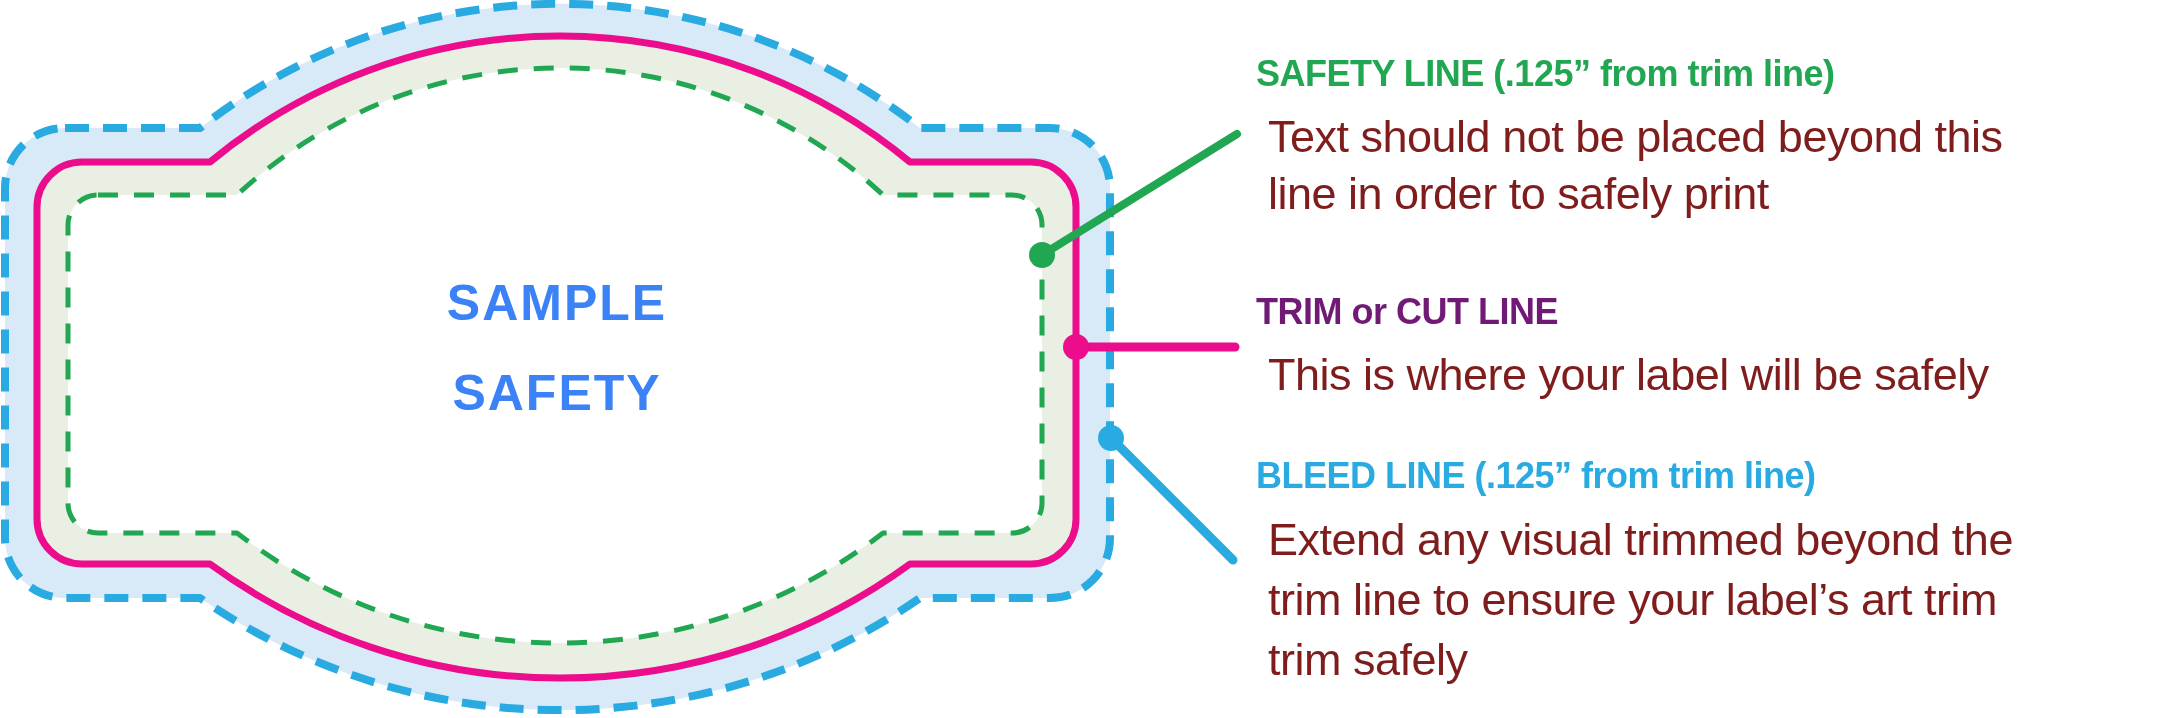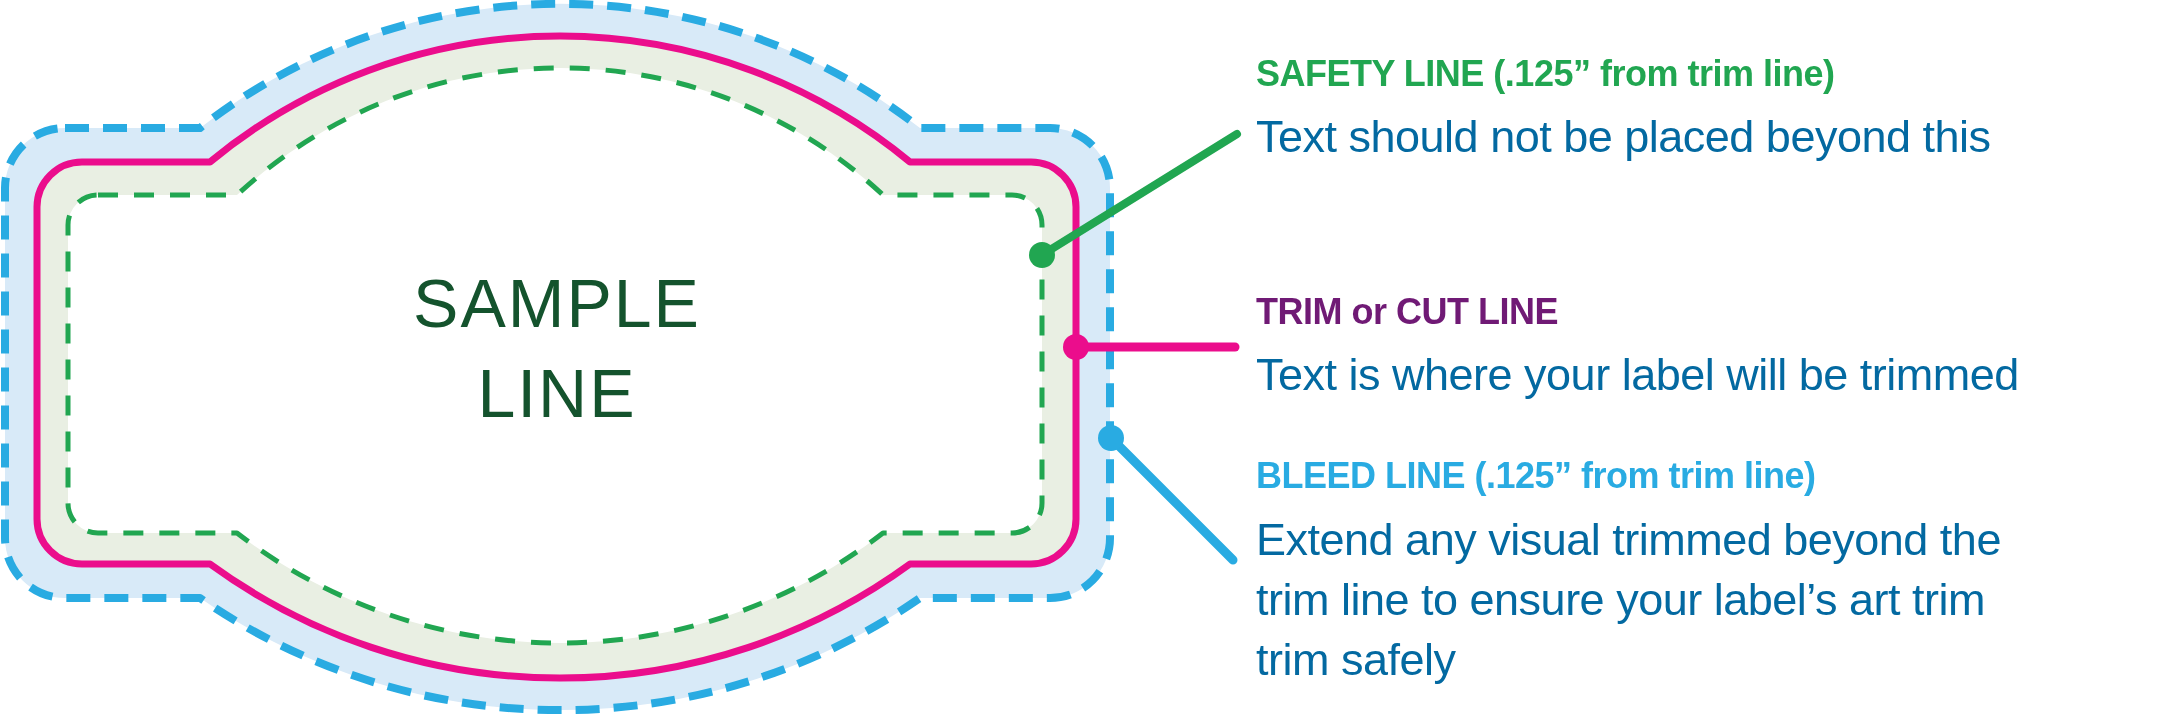--- a/index.html
+++ b/index.html
@@ -19,46 +19,47 @@
     position: absolute;
     left: 0;
     top: 0;
   }
   .sample-text {
     position: absolute;
     left: 257px;
     top: 258px;
     width: 600px;
     text-align: center;
-    font-weight: normal;
-    font-size: 68px;
+    font-weight: bold;
+    font-size: 50px;
     line-height: 90px;
     letter-spacing: 2px;
-    color: #14532d;
+    color: #3b82f6;
     user-select: none;
   }
   .callout {
     position: absolute;
     left: 1256px;
     width: 900px;
   }
   .callout-heading {
     font-weight: bold;
     font-size: 36px;
     line-height: 56px;
     letter-spacing: -0.5px;
     white-space: nowrap;
   }
   .callout-body {
     margin-top: 6px;
     font-size: 45px;
     line-height: 57px;
     letter-spacing: -0.5px;
-    color: #0369a1;
+    color: #7f1d1d;
     white-space: nowrap;
+    margin-left: 12px;
   }
   .callout.safety { top: 46px; }
   .callout.trim   { top: 284px; }
   .callout.bleed  { top: 448px; }
   .callout.safety .callout-heading { color: #21a651; }
   .callout.trim   .callout-heading { color: #701a75; }
   .callout.bleed  .callout-heading { color: #29abe2; }
   .callout.bleed  .callout-body    { line-height: 60px; }
 </style>
 </head>
@@ -87,34 +88,35 @@
     <line x1="1076" y1="347" x2="1235" y2="347" stroke-width="9" stroke-linecap="round" stroke="#eb0d8c"></line>
     <line x1="1111" y1="438" x2="1233" y2="560" stroke-width="9" stroke-linecap="round" stroke="#29abe2"></line>
 
     <circle cx="1042" cy="255" r="13" fill="#21a651"></circle>
     <circle cx="1076" cy="347" r="13" fill="#eb0d8c"></circle>
     <circle cx="1111" cy="438" r="13" fill="#29abe2"></circle>
   </svg>
 
   <div class="sample-text">
     <div>SAMPLE</div>
-    <div>LINE</div>
+    <div>SAFETY</div>
   </div>
 
   <div class="callout safety">
     <div class="callout-heading">SAFETY LINE (.125” from trim line)</div>
     <div class="callout-body">
       <div>Text should not be placed beyond this</div>
+      <div>line in order to safely print</div>
     </div>
   </div>
 
   <div class="callout trim">
     <div class="callout-heading">TRIM or CUT LINE</div>
     <div class="callout-body">
-      <div>Text is where your label will be trimmed</div>
+      <div>This is where your label will be safely</div>
     </div>
   </div>
 
   <div class="callout bleed">
     <div class="callout-heading">BLEED LINE (.125” from trim line)</div>
     <div class="callout-body">
       <div>Extend any visual trimmed beyond the</div>
       <div>trim line to ensure your label’s art trim</div>
       <div>trim safely</div>
     </div>

